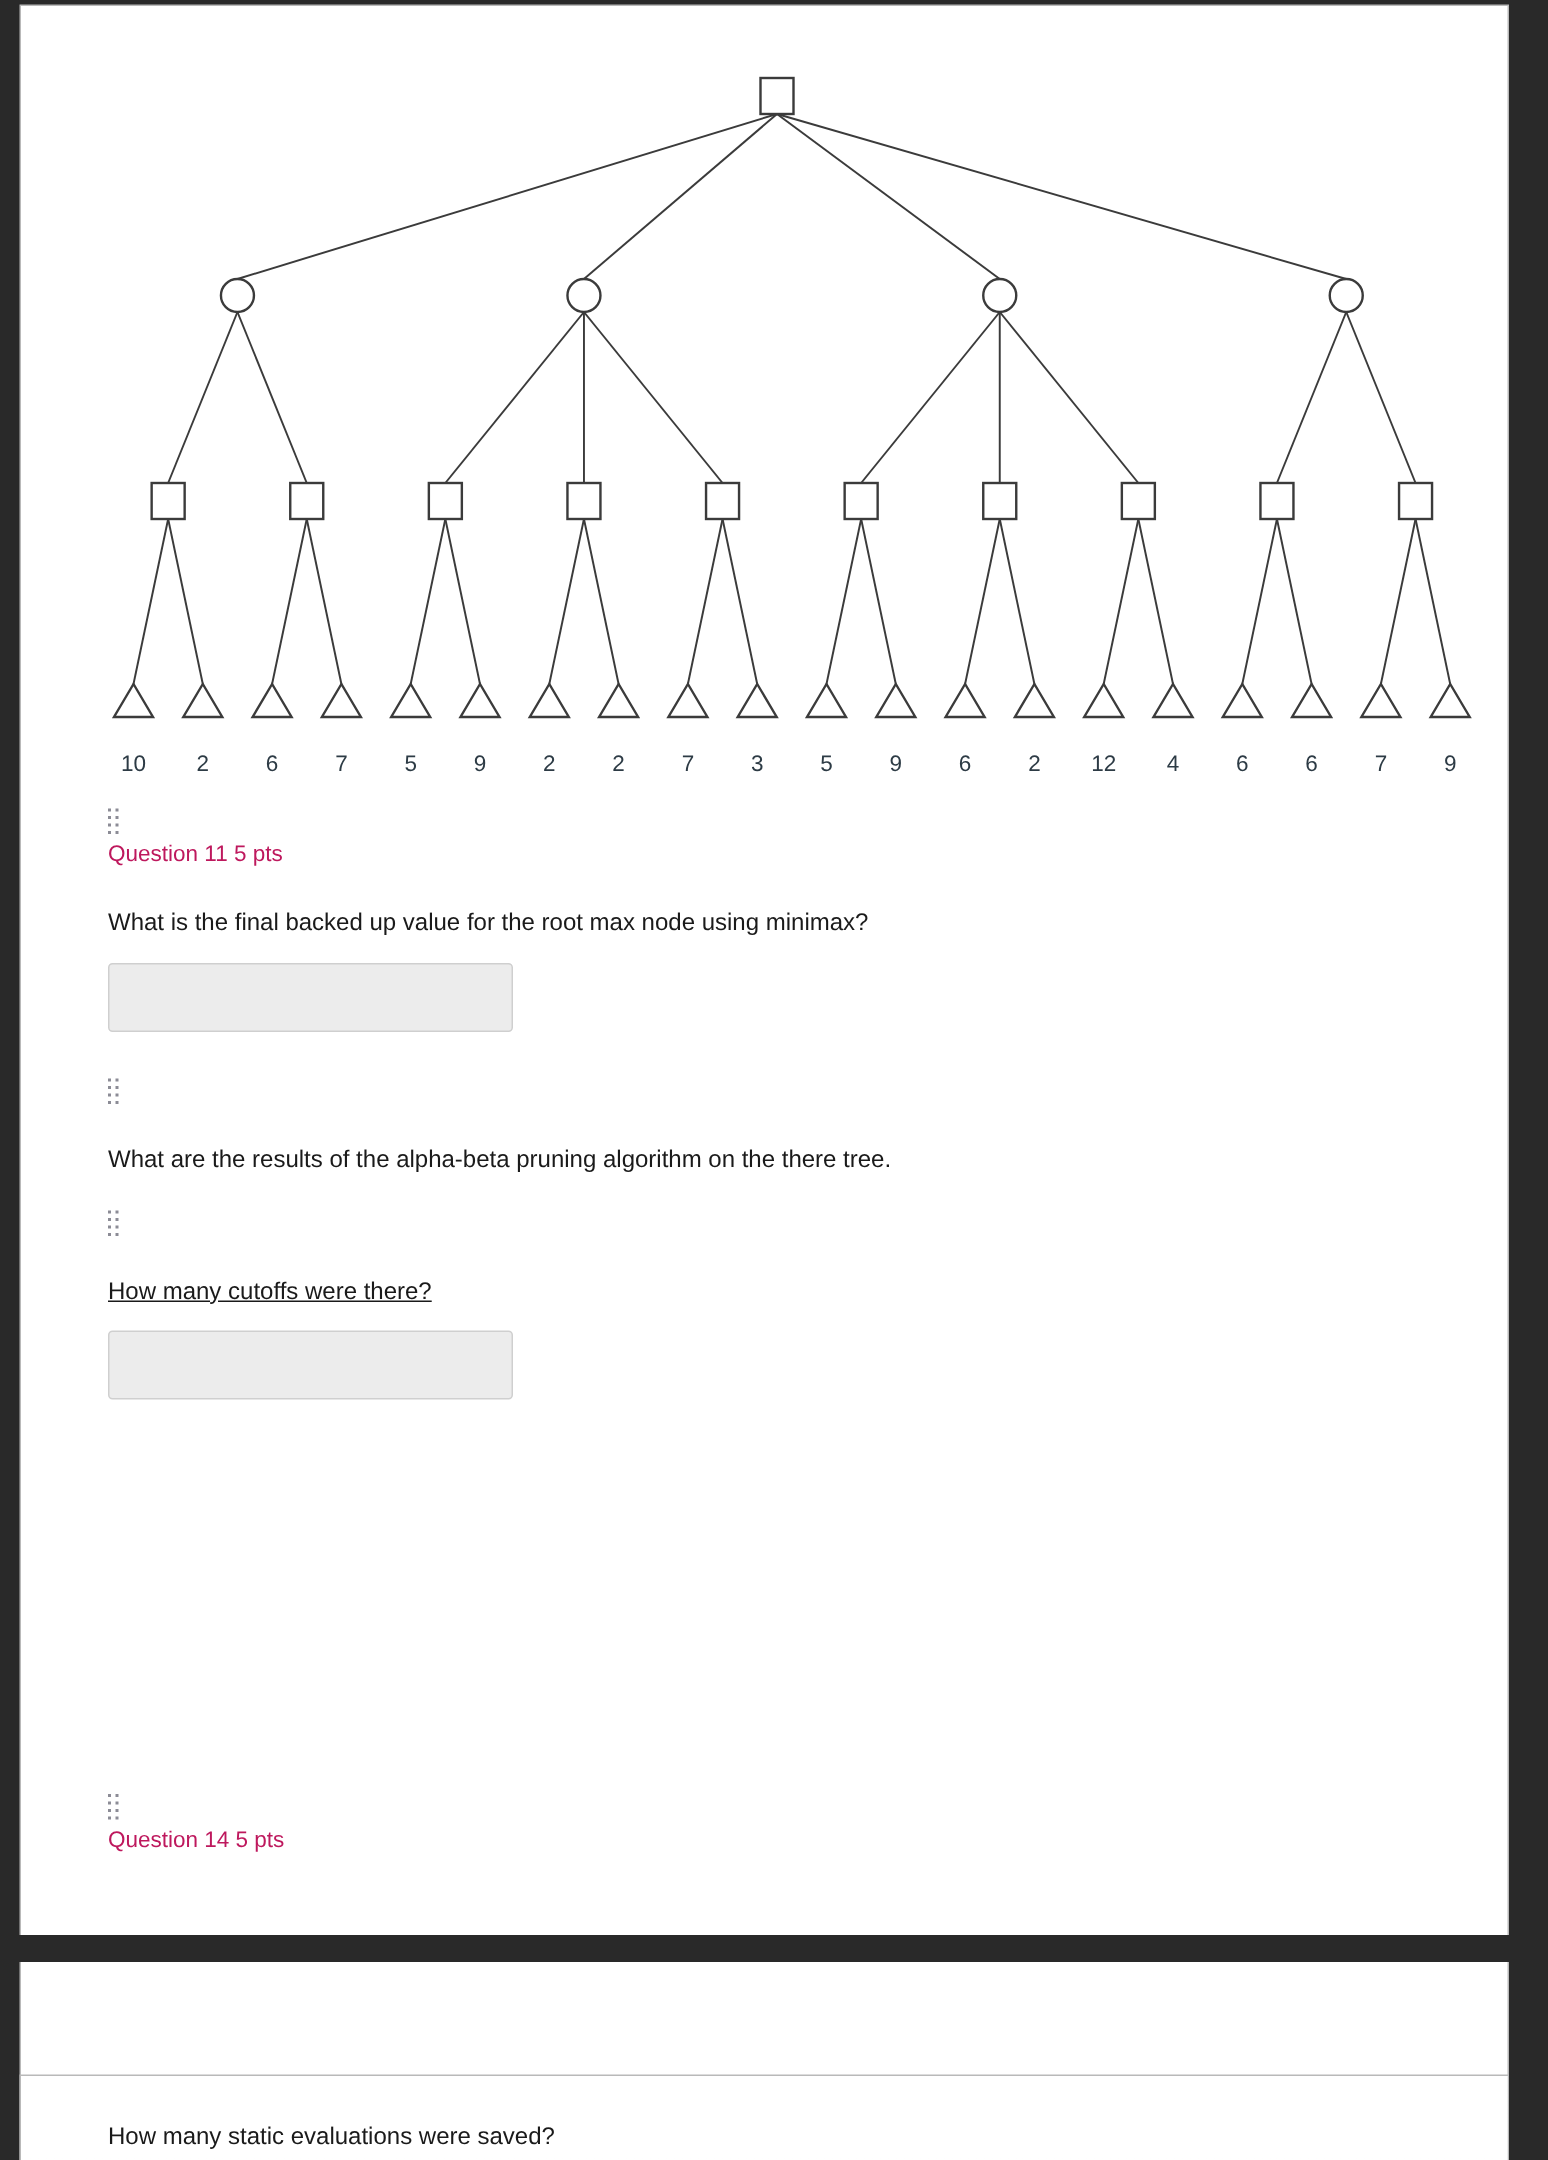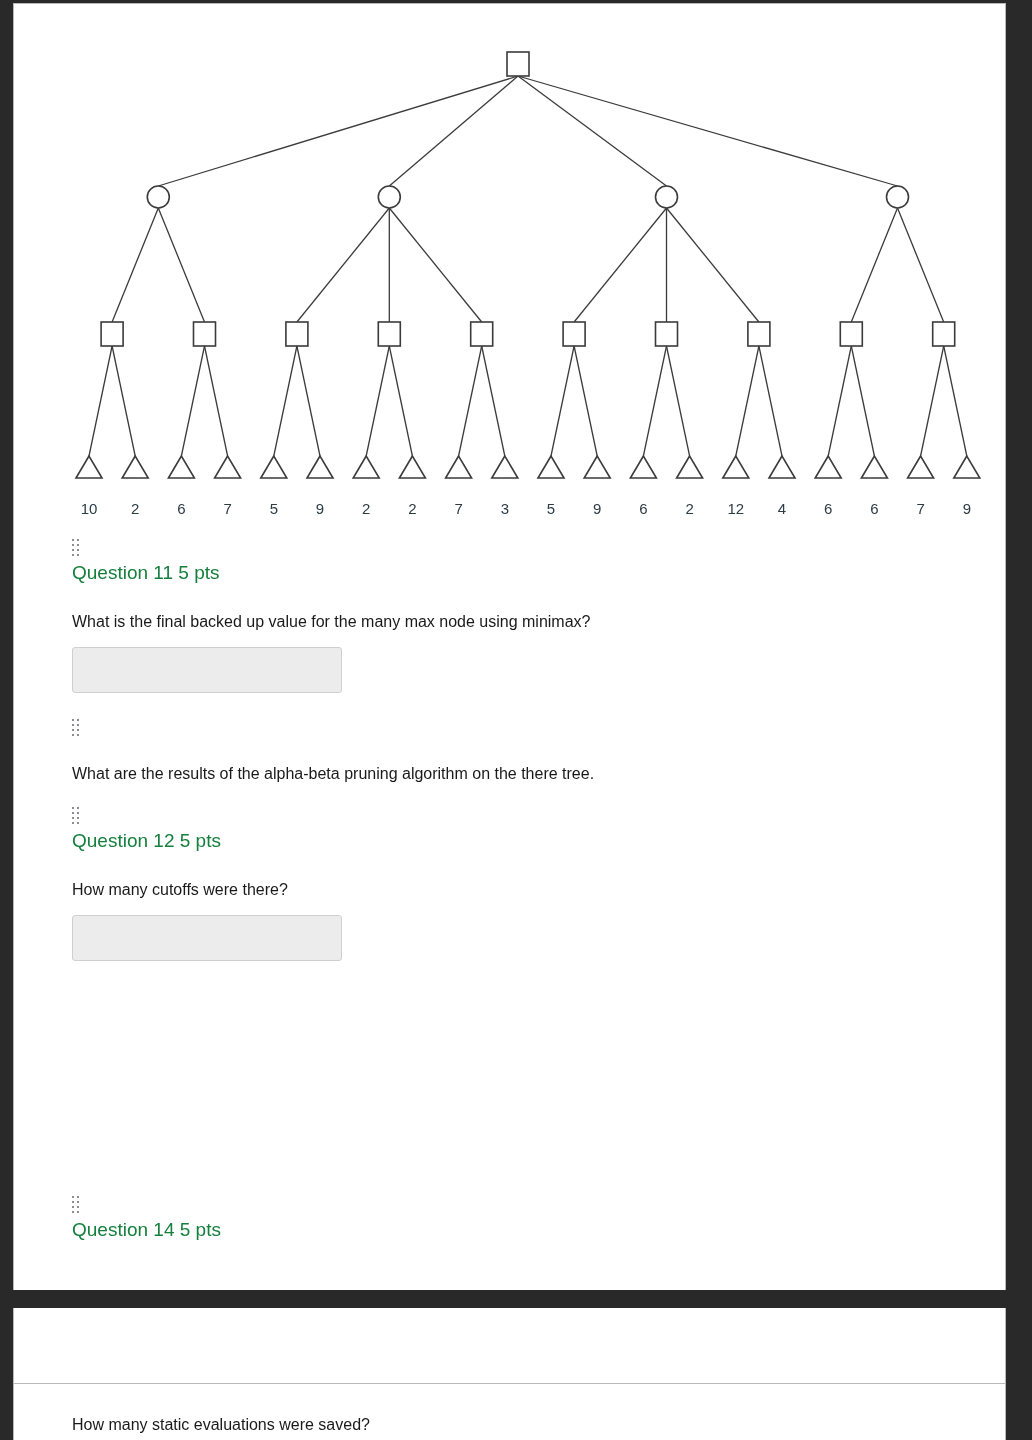--- a/index.html
+++ b/index.html
@@ -63,22 +63,22 @@
     position: relative;
     cursor: grab;
   }
   .drag-handle i {
     position: absolute;
     width: 2px; height: 2px;
     background: #8c8c96;
     border-radius: 0;
   }
   .q-header {
-    font-size: 19px;
-    color: #15803d;
+    font-size: 15px;
+    color: #be185d;
     line-height: 1.35;
     margin: 0 0 0 14px;
     padding: 0;
     font-weight: normal;
   }
   .q-text {
     font-size: 16px;
     color: #1a1a1a;
     line-height: 1.4;
     margin: 0 0 0 14px;
@@ -213,21 +213,21 @@
           <i style="left: 0px; top: 0px;"></i>
           <i style="left: 5px; top: 0px;"></i>
           <i style="left: 0px; top: 5px;"></i>
           <i style="left: 5px; top: 5px;"></i>
           <i style="left: 0px; top: 10px;"></i>
           <i style="left: 5px; top: 10px;"></i>
           <i style="left: 0px; top: 15px;"></i>
           <i style="left: 5px; top: 15px;"></i>
         </span>
       <div class="q-header">Question 11 5 pts</div>
-      <div class="q-text" style="margin-top:25px;">What is the final backed up value for the many max node using minimax?</div>
+      <div class="q-text" style="margin-top:25px;">What is the final backed up value for the root max node using minimax?</div>
       <input class="answer-input" type="text" placeholder="" style="">
     </div>
 
     <div class="q-area" style="top:715px;">
       <span class="drag-handle">
           <i style="left: 0px; top: 0px;"></i>
           <i style="left: 5px; top: 0px;"></i>
           <i style="left: 0px; top: 5px;"></i>
           <i style="left: 5px; top: 5px;"></i>
           <i style="left: 0px; top: 10px;"></i>
@@ -242,22 +242,21 @@
       <span class="drag-handle">
           <i style="left: 0px; top: 0px;"></i>
           <i style="left: 5px; top: 0px;"></i>
           <i style="left: 0px; top: 5px;"></i>
           <i style="left: 5px; top: 5px;"></i>
           <i style="left: 0px; top: 10px;"></i>
           <i style="left: 5px; top: 10px;"></i>
           <i style="left: 0px; top: 15px;"></i>
           <i style="left: 5px; top: 15px;"></i>
         </span>
-      <div class="q-header">Question 12 5 pts</div>
-      <div class="q-text" style="margin-top:25px;">How many cutoffs were there?</div>
+      <div class="q-text" style="margin-top:25px;text-decoration:underline;">How many cutoffs were there?</div>
       <input class="answer-input" type="text" placeholder="" style="">
     </div>
 
 
     <div class="q-area" style="top:1192px;">
       <span class="drag-handle">
           <i style="left: 0px; top: 0px;"></i>
           <i style="left: 5px; top: 0px;"></i>
           <i style="left: 0px; top: 5px;"></i>
           <i style="left: 5px; top: 5px;"></i>

